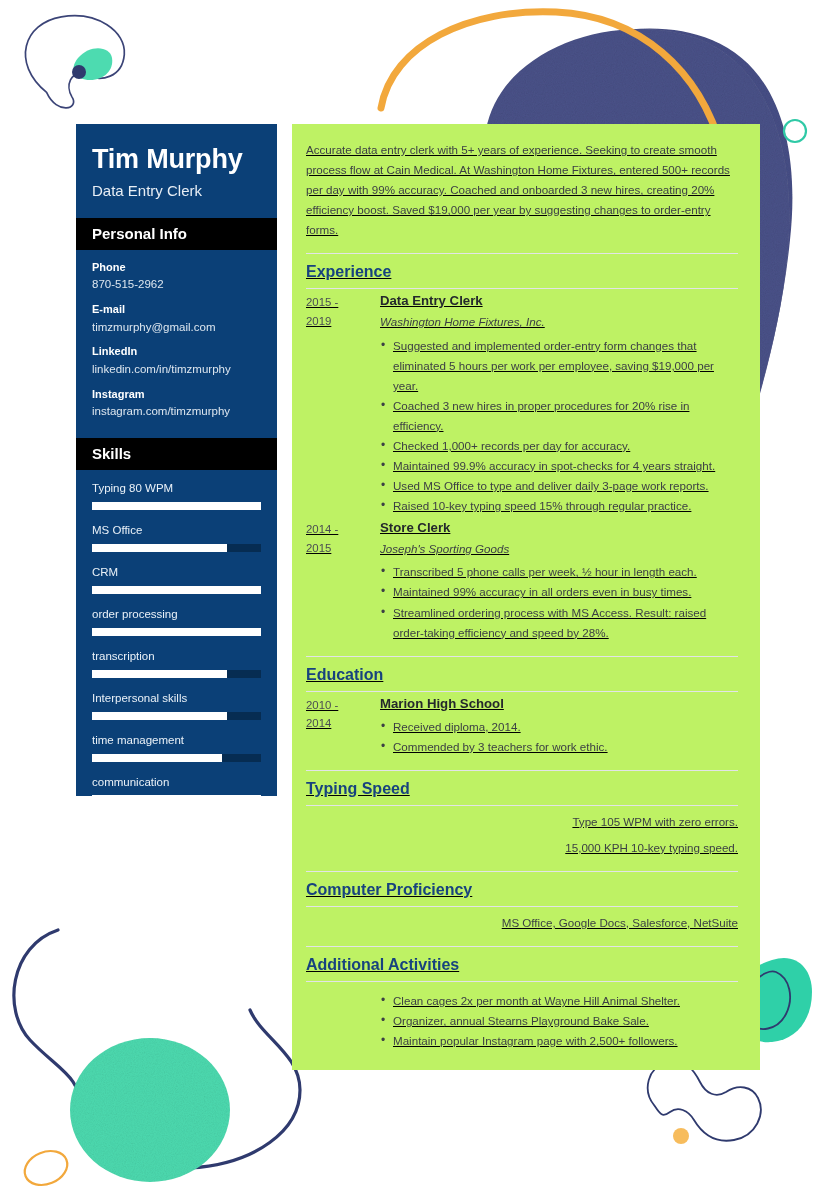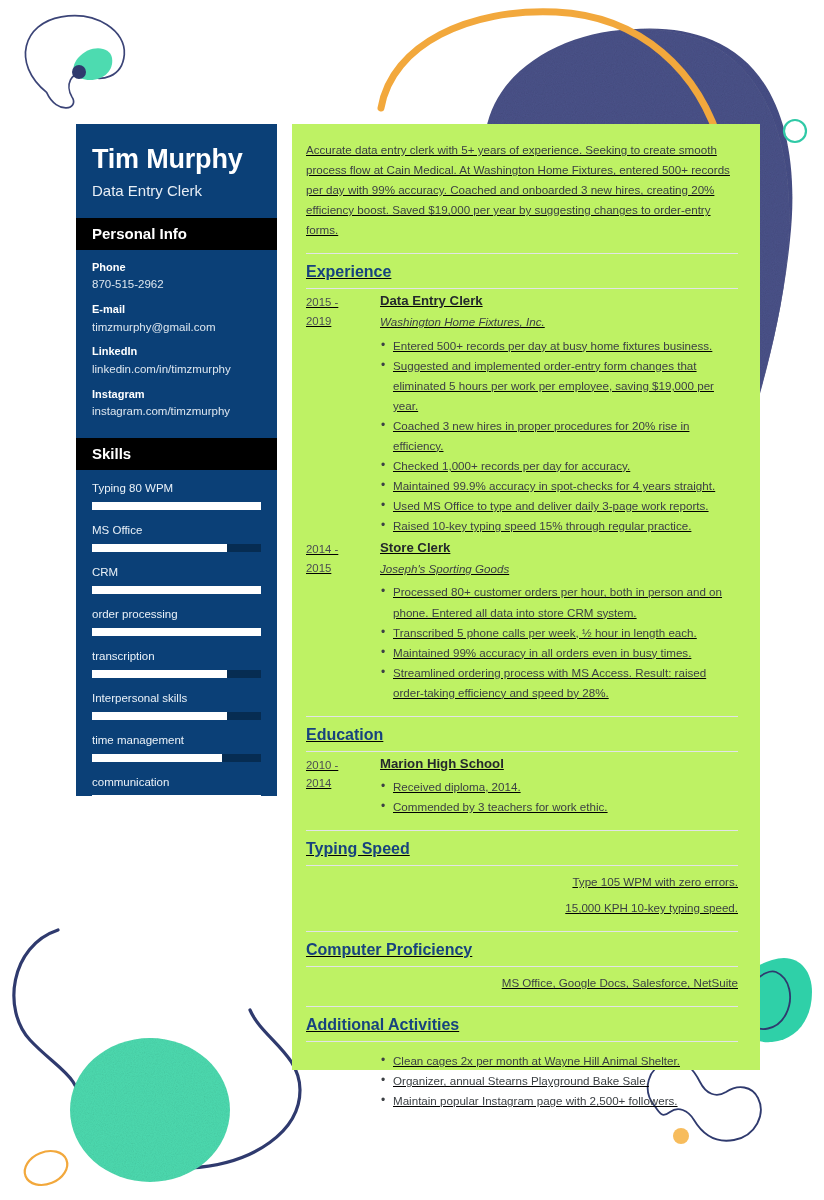--- a/index.html
+++ b/index.html
@@ -310,40 +310,38 @@
         <div id="experience-entries">
             <div class="entry">
               <div class="entry-dates">
                 <div>2015 -</div>
                 <div>2019</div>
               </div>
               <div class="entry-body">
                 <div class="entry-role">Data Entry Clerk</div>
                 <div class="entry-org">Washington Home Fixtures, Inc.</div>
                 <ul class="bullets">
-                  <li>Entered 500+ records per day at busy home fixtures business.</li>
                   <li>Suggested and implemented order-entry form changes that eliminated 5 hours per work per employee, saving $19,000 per year.</li>
                   <li>Coached 3 new hires in proper procedures for 20% rise in efficiency.</li>
                   <li>Checked 1,000+ records per day for accuracy.</li>
                   <li>Maintained 99.9% accuracy in spot-checks for 4 years straight.</li>
                   <li>Used MS Office to type and deliver daily 3-page work reports.</li>
                   <li>Raised 10-key typing speed 15% through regular practice.</li>
                 </ul>
               </div>
             </div>
             <div class="entry">
               <div class="entry-dates">
                 <div>2014 -</div>
                 <div>2015</div>
               </div>
               <div class="entry-body">
                 <div class="entry-role">Store Clerk</div>
                 <div class="entry-org">Joseph's Sporting Goods</div>
                 <ul class="bullets">
-                  <li>Processed 80+ customer orders per hour, both in person and on phone. Entered all data into store CRM system.</li>
                   <li>Transcribed 5 phone calls per week, ½ hour in length each.</li>
                   <li>Maintained 99% accuracy in all orders even in busy times.</li>
                   <li>Streamlined ordering process with MS Access. Result: raised order-taking efficiency and speed by 28%.</li>
                 </ul>
               </div>
             </div>
           </div>
       </section>
 
       <section class="section">

